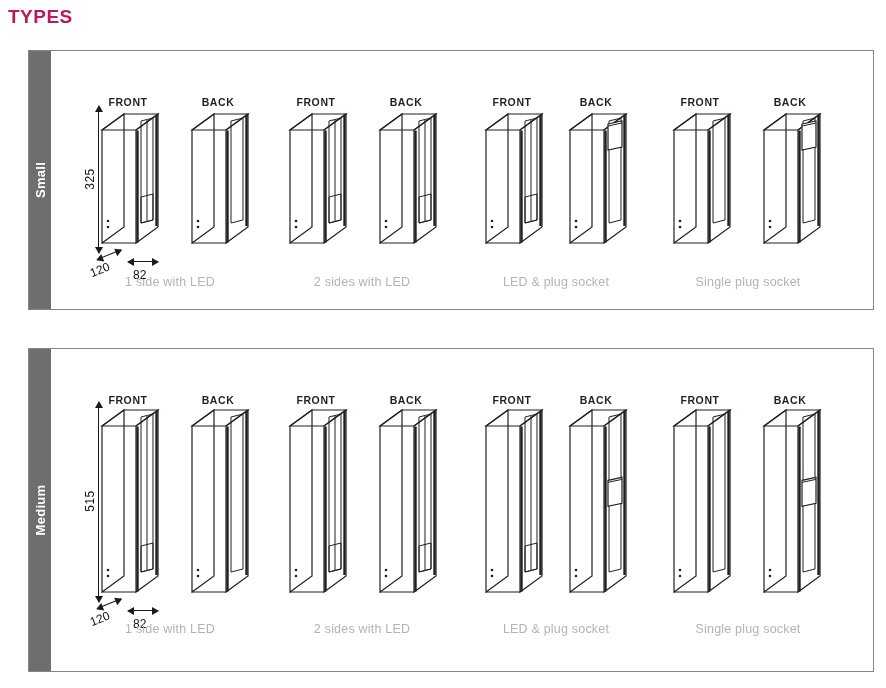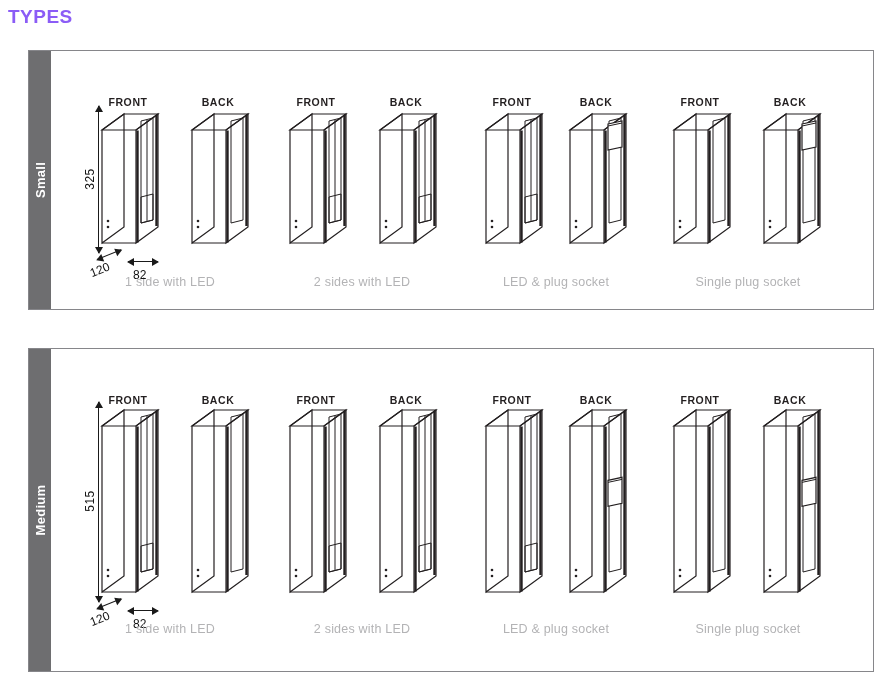--- a/index.html
+++ b/index.html
@@ -7,21 +7,21 @@
     width:886px;height:688px;overflow:hidden;
     font-family:"Liberation Sans", sans-serif;
     -webkit-font-smoothing:antialiased;
   }
   .page{position:relative;width:886px;height:688px;}
 
   
   .title{
     position:absolute;left:8px;top:6px;
     font-size:19px;font-weight:bold;letter-spacing:.5px;
-    color:#8b5cf6;
+    color:#be185d;
   }
 
   
   .panel{
     position:absolute;left:28px;
     border:1px solid #86868a;
     background:#ffffff;
     box-sizing:border-box;
   }
   .panel.small{top:50px;width:846px;height:260px;}

